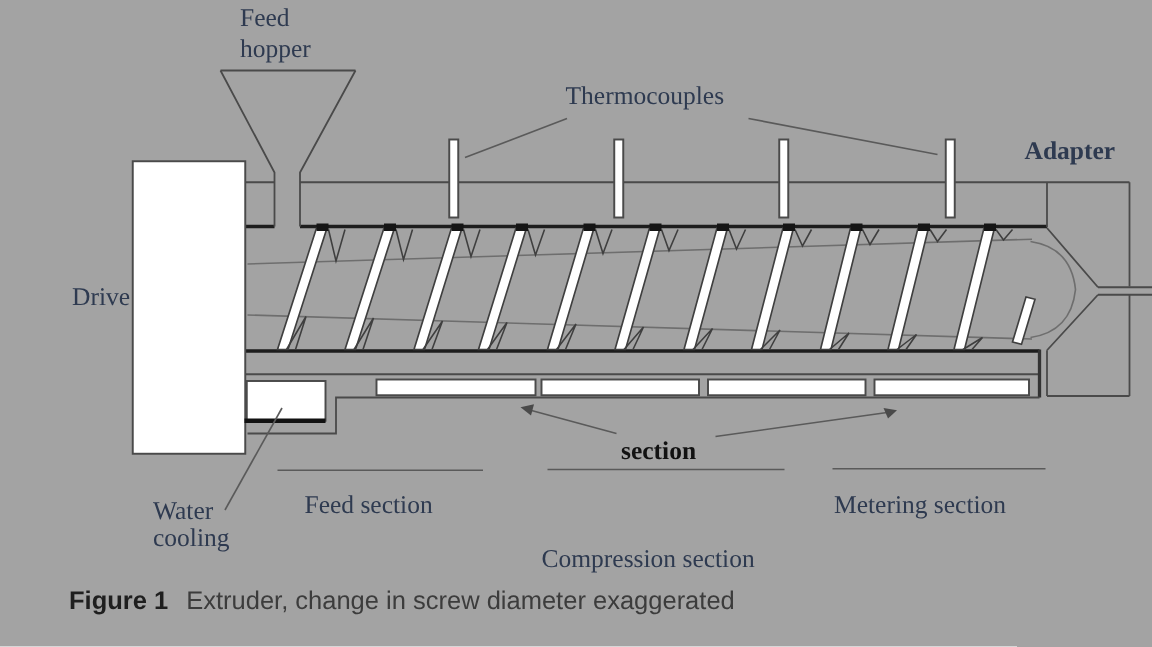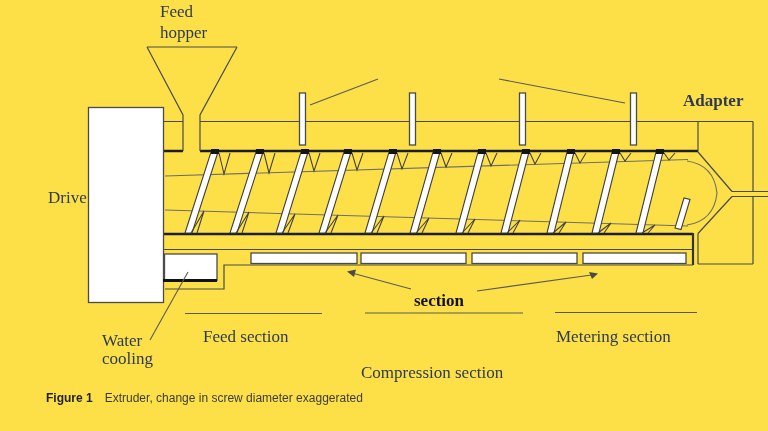--- a/index.html
+++ b/index.html
@@ -1,30 +1,30 @@
 <!DOCTYPE html>
 <html><head>
 <meta charset="utf-8">
 <style>
   html,body{margin:0;padding:0;background:#fff;}
-  #stage{position:relative;width:768px;height:431px;background:#fde047;overflow:hidden;
+  #stage{position:relative;width:768px;height:431px;background:#a3a3a3;overflow:hidden;
          font-family:"Liberation Serif", serif;}
   #lineart{position:absolute;left:0;top:0;}
   .lbl{position:absolute;color:#2e3a50;font-size:17px;line-height:1.22;white-space:pre-line;}
   .lbl-feed-hopper{left:160px;top:2px;}
   .lbl-thermocouples{left:377px;top:54px;}
   .lbl-adapter{left:683px;top:91px;font-weight:bold;}
   .lbl-drive{left:48px;top:188px;}
   .lbl-water{left:102px;top:332px;line-height:1.05;}
   .lbl-heaters{left:414px;top:291px;font-weight:bold;color:#121212;}
   .lbl-feed-section{left:203px;top:327px;text-align:right;}
   .lbl-compression{left:361px;top:327px;margin-top:36px;}
   .lbl-metering{left:556px;top:327px;}
   .caption{position:absolute;left:46px;top:391px;font-family:"Liberation Sans",sans-serif;
-           font-size:12px;color:#3c3c3c;}
+           font-size:17px;color:#3c3c3c;}
   .caption b{color:#1f1f1f;margin-right:12px;font-weight:bold;}
   
   .ln{fill:none;stroke:#4a4a4a;stroke-width:1.2;}
   .thick{fill:none;stroke:#1d1d1d;stroke-width:2.3;}
   .root{fill:none;stroke:#6e6e6e;stroke-width:1.1;}
   .band{fill:#ffffff;stroke:#3f3f3f;stroke-width:1.1;}
   .vline{fill:none;stroke:#3f3f3f;stroke-width:1.05;}
   .mark{fill:#151515;}
   .boxfill{fill:#ffffff;stroke:#4a4a4a;stroke-width:1.3;}
   .leader{fill:none;stroke:#5a5a5a;stroke-width:1.1;}
@@ -163,20 +163,21 @@
   <path class="leader" d="M477,291 L595,274.5"></path>
   <polygon class="arrow" points="598,273.5 589,272 592,279"></polygon>
 
   <path class="leader" d="M185,313.5 L322,313.5"></path>
   <path class="leader" d="M365,313 L523,313"></path>
   <path class="leader" d="M555,312.5 L697,312.5"></path>
 </svg>
 
 <div class="lbl lbl-feed-hopper">Feed
 hopper</div>
+<div class="lbl lbl-thermocouples">Thermocouples</div>
 <div class="lbl lbl-adapter">Adapter</div>
 <div class="lbl lbl-drive">Drive</div>
 <div class="lbl lbl-water">Water
 cooling</div>
 <div class="lbl lbl-heaters">section</div>
 <div class="lbl lbl-feed-section">Feed section</div>
 <div class="lbl lbl-compression">Compression section</div>
 <div class="lbl lbl-metering">Metering section</div>
 
 <div class="caption">

